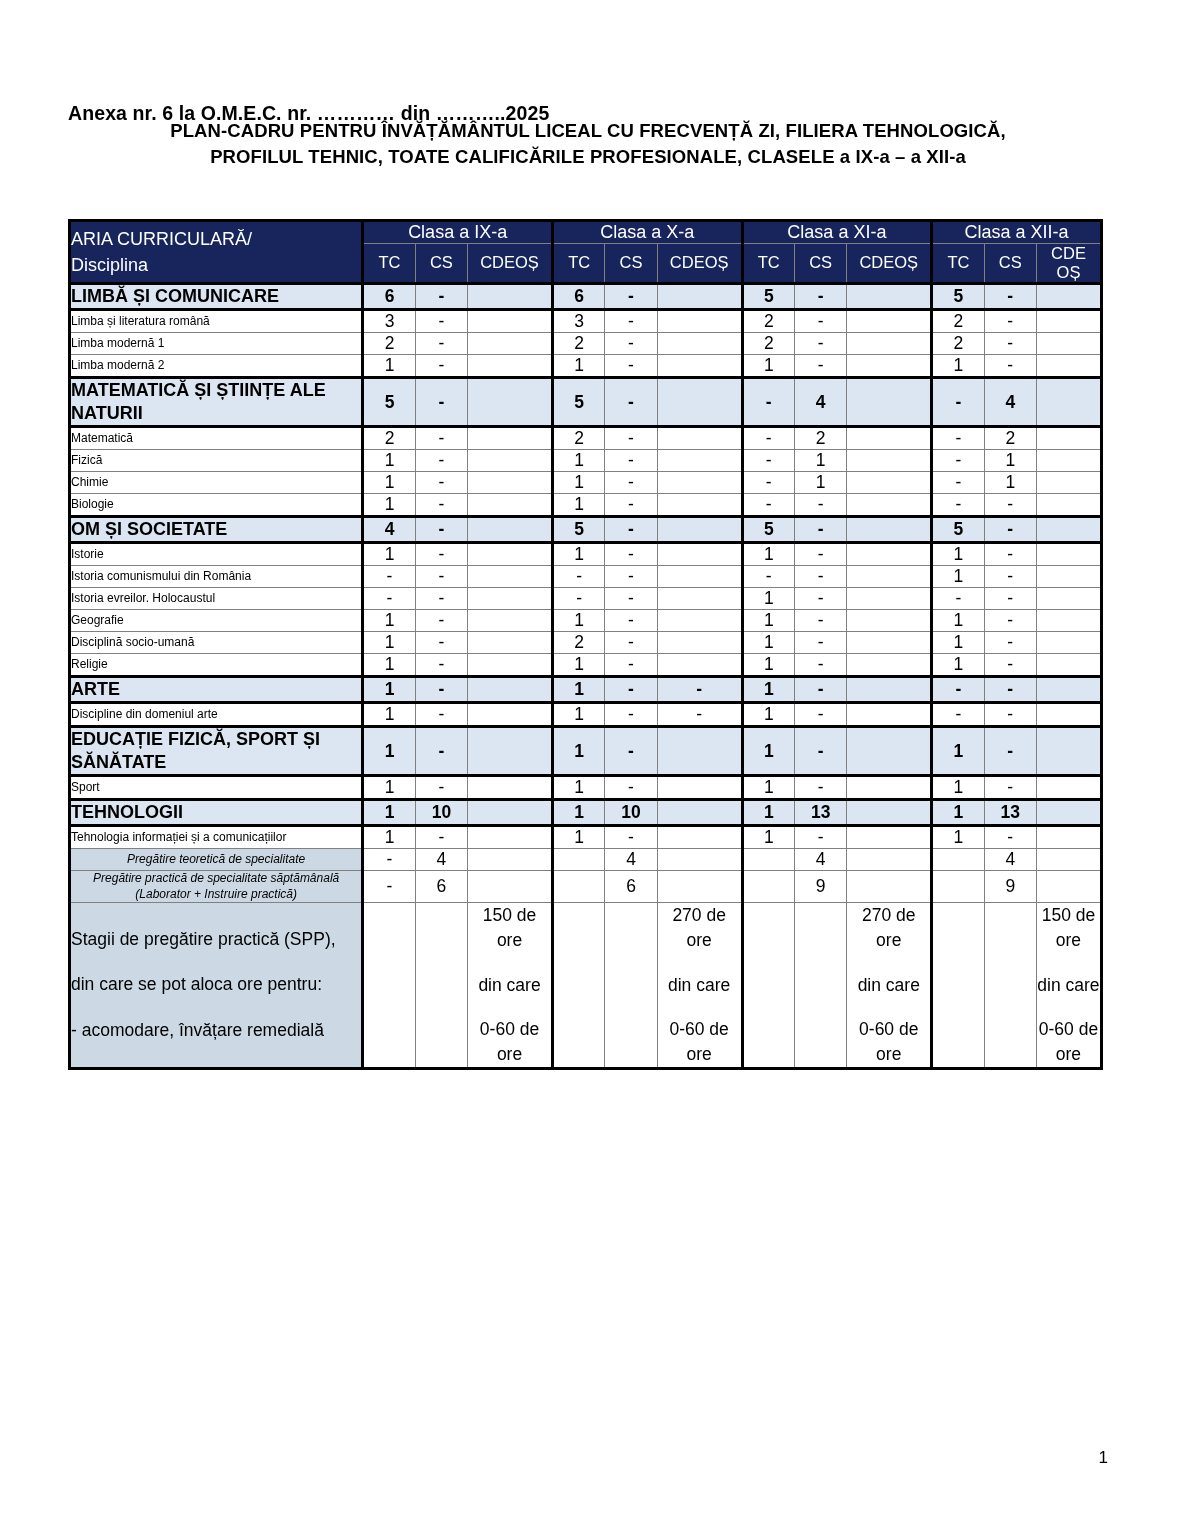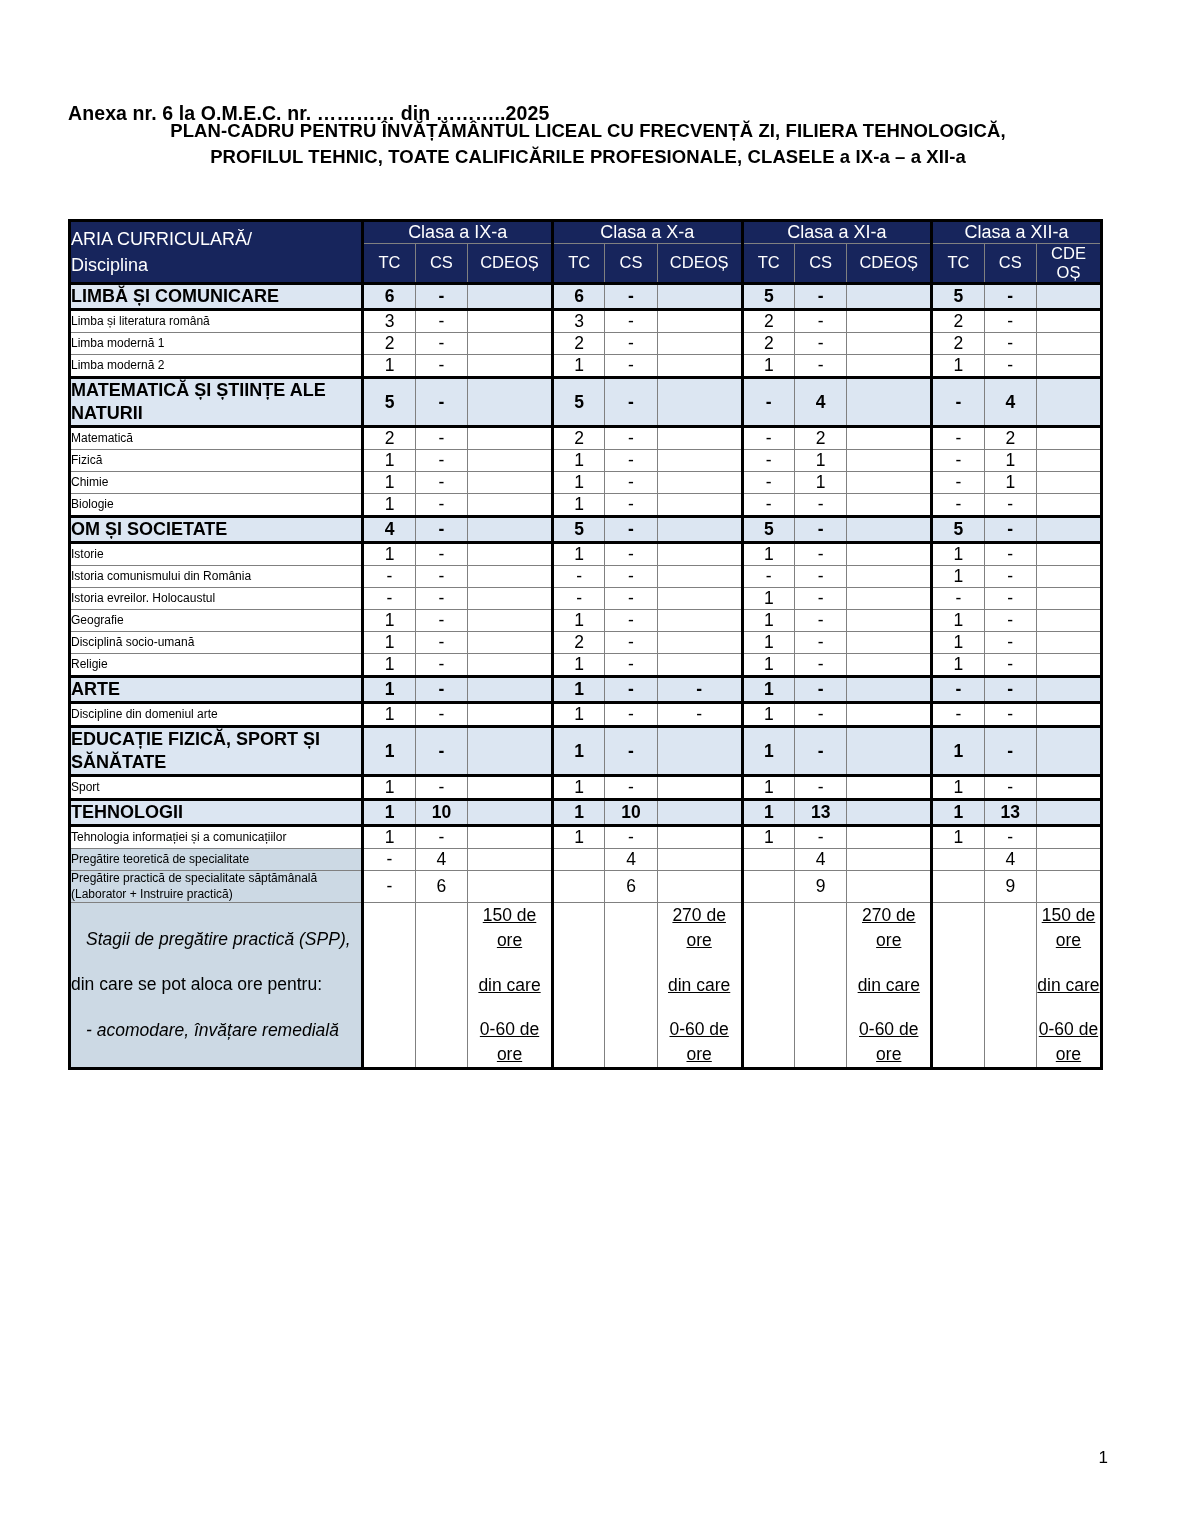--- a/index.html
+++ b/index.html
@@ -88,39 +88,39 @@
     text-align:center;
     font-size:17.5px;
     background:#ffffff;
   }
 
   tr.cat td{background:#dce6f2; font-weight:700;}
   tr.cat td.lbl{font-size:18px;}
   tr.cat td.val{font-weight:700;}
 
   td.lbl.shade{background:#ccd9e4;}
-  td.ital{}
+  td.ital{font-style:italic;text-align:center;}
 
   
   td.spp-lbl{
     background:#ccd9e4;
     text-align:left;
     padding:10px 6px 10px 12px;
     font-size:17.5px;
     line-height:1.32;
   }
   td.spp-lbl p{margin:0;}
-  td.spp-lbl p.i{font-style:italic;padding-left:15px;}
+  td.spp-lbl p.i{}
   td.spp-lbl p.gap{height:22px;}
   td.spp-val{
     text-align:center; vertical-align:top;
     padding-top:12px;
     font-size:17.5px; line-height:1.42;
   }
-  td.spp-val p{margin:0;text-decoration:underline;}
+  td.spp-val p{margin:0;}
   td.spp-val p.gap{height:20px;}
 
   .pageno{
     position:absolute; right:72px; top:1448px;
     font-size:17px;
   }
 </style>
 </head>
 <body>
 

